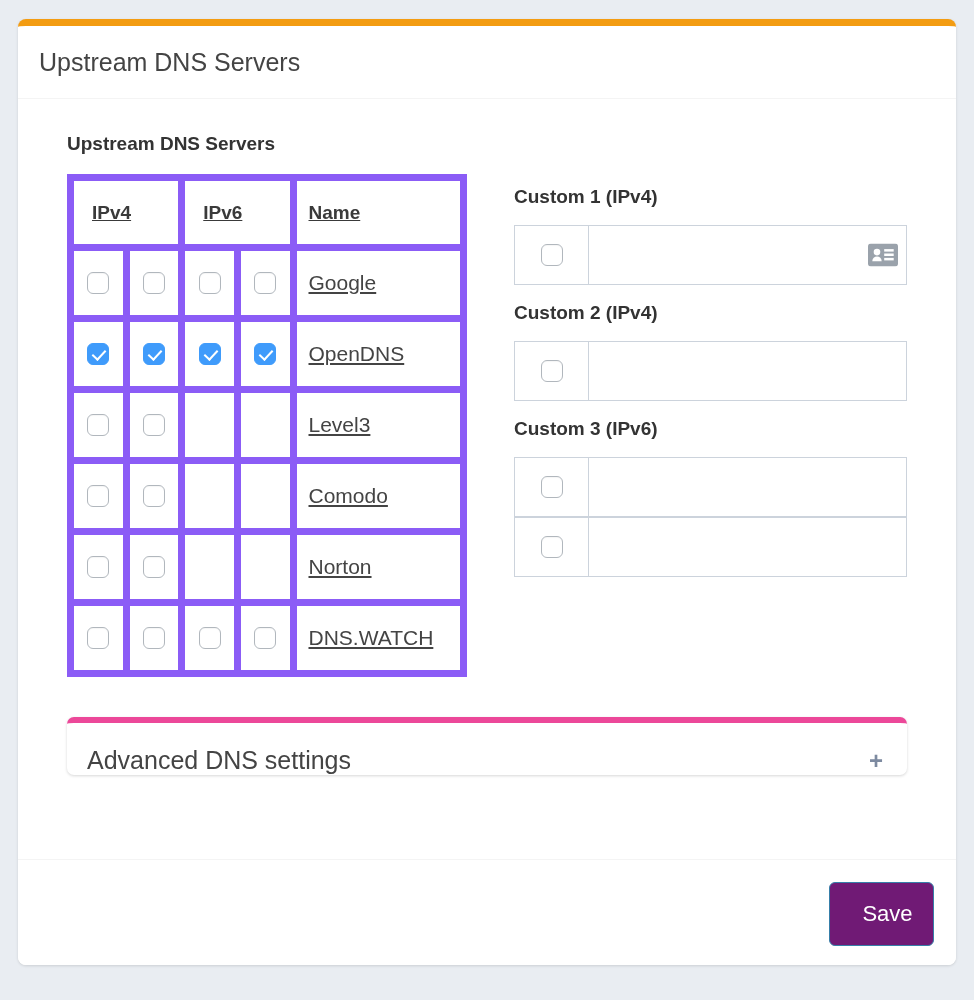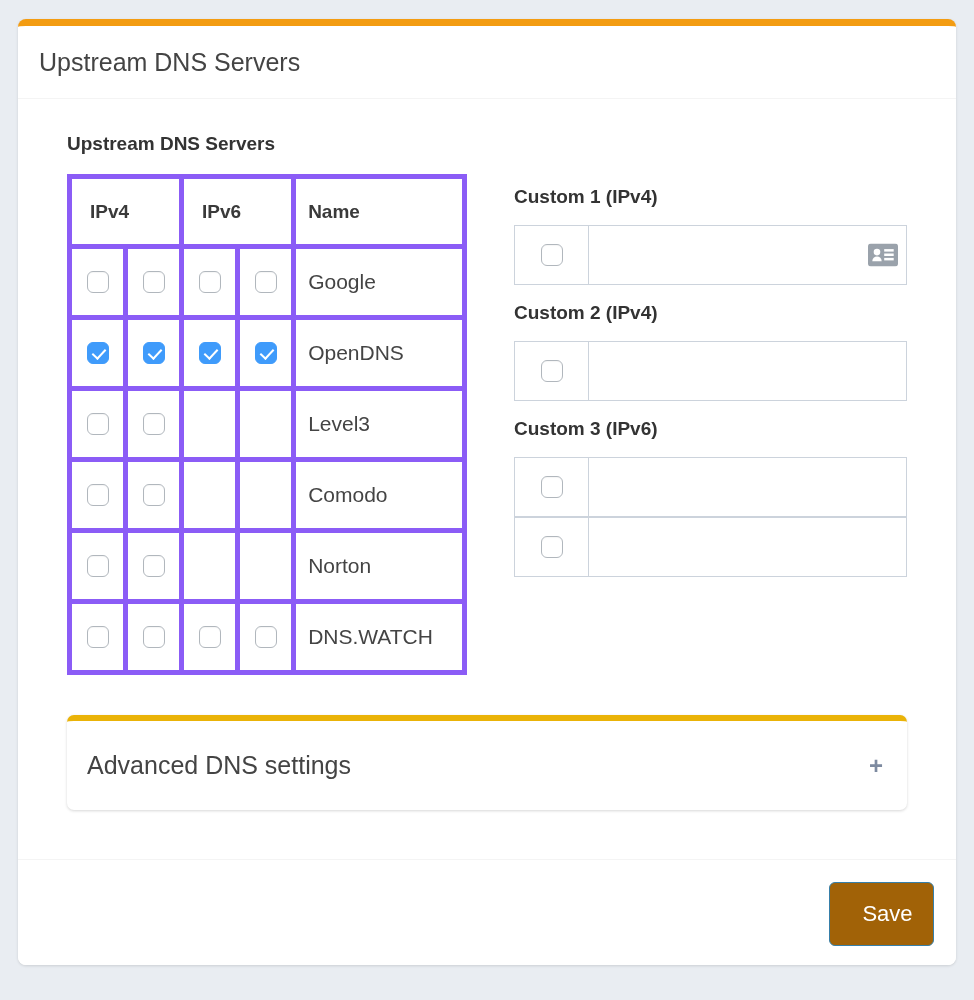--- a/index.html
+++ b/index.html
@@ -28,21 +28,21 @@
   .card-body { height:760px; padding:33px 49px 0 49px; }
 
   .section-label {
     font-size:19px; font-weight:700; color:#333;
     line-height:24px; margin-bottom:18px;
   }
   .columns { display:flex; align-items:flex-start; }
 
   
   .dns-table { border-collapse:collapse; width:400px; flex:none; background:#fff; }
-  .dns-table th, .dns-table td { border:5px solid #8b5cf6; }
+  .dns-table th, .dns-table td { border:7px solid #8b5cf6;text-decoration:underline; }
   .dns-table th {
     height:70px; font-size:19px; font-weight:700; color:#3a3a3a;
     text-align:left; padding-left:18px;
   }
   .dns-table th.name-col { padding-left:12px; }
   td.cb-cell { width:57px; height:71px; text-align:center; vertical-align:middle; }
   td.name { font-size:21px; color:#444; padding-left:12px; width:172px; }
 
   .cb {
     display:inline-block; width:22px; height:22px;
@@ -79,42 +79,42 @@
     font-size:19px; color:#444; background:#fff;
     font-family:inherit; outline:none;
   }
   .contact-icon {
     position:absolute; right:9px; top:50%; transform:translateY(-50%);
     line-height:0;
   }
 
   
   .advanced-card {
-    margin-top:40px; height:95px;
-    border-top:6px solid #eab308;
+    margin-top:40px; height:58px;
+    border-top:6px solid #ec4899;
     border-radius:7px;
     background:#fff;
     box-shadow:0 1px 3px rgba(0,0,0,0.16);
-    display:flex; align-items:center;
+    display:flex; align-items:flex-end;
     padding:0 24px 0 20px;
     cursor:pointer;
   }
   .adv-title { font-size:25px; font-weight:400; color:#444; flex:1; }
   .plus-icon { font-size:24px; font-weight:600; color:#7d8aa0; cursor:pointer; }
 
   
   .card-footer {
     height:106px; border-top:1px solid #f4f4f4;
     position:relative; background:#fff;
     border-radius:0 0 8px 8px;
   }
   .save-btn {
     position:absolute; right:22px; top:22px;
     width:105px; height:64px;
-    background:#a16207; border:1px solid #367fa9; border-radius:6px;
+    background:#701a75; border:1px solid #367fa9; border-radius:6px;
     color:#fff; font-size:22px; font-family:inherit; cursor:pointer;padding-left:12px;
   }
 </style>
 </head>
 <body>
 
 <div class="card">
 
   <div class="card-header">
     <span class="panel-title">Upstream DNS Servers</span>

